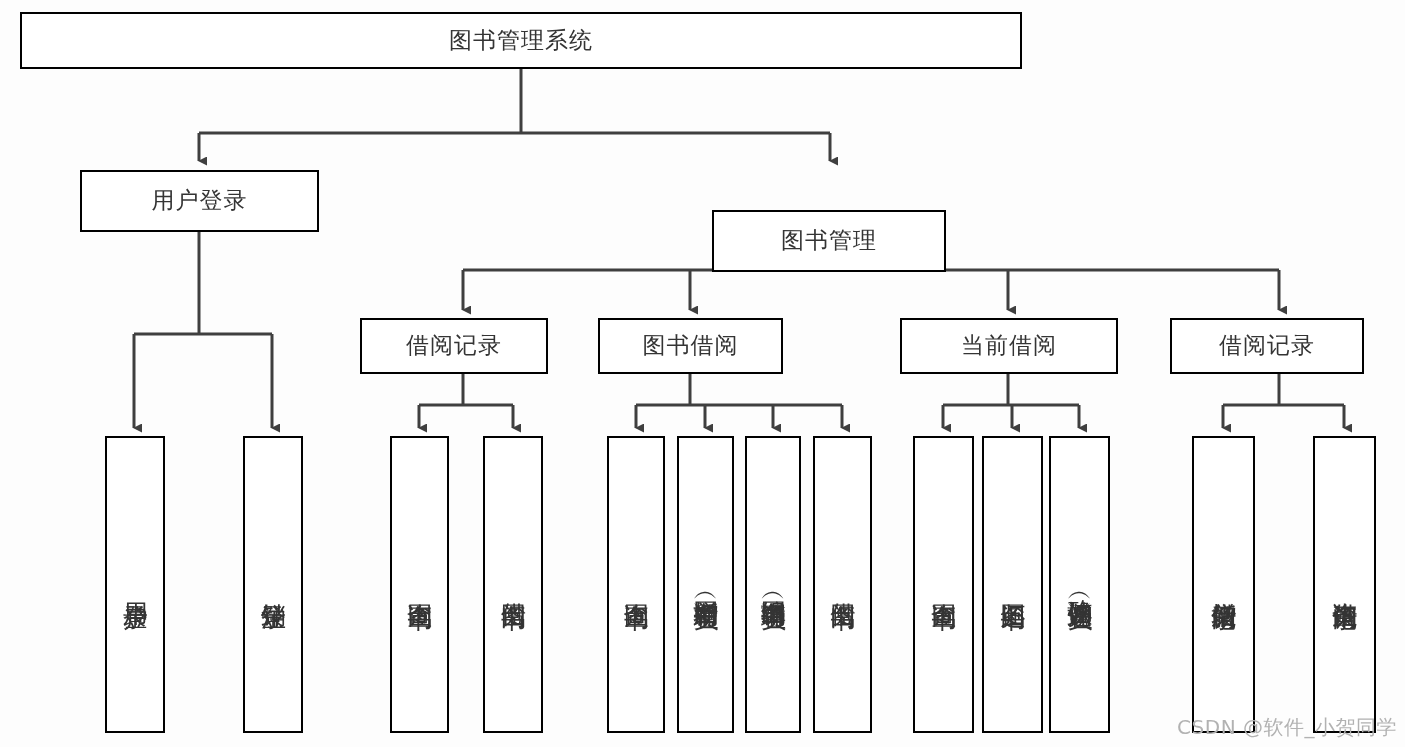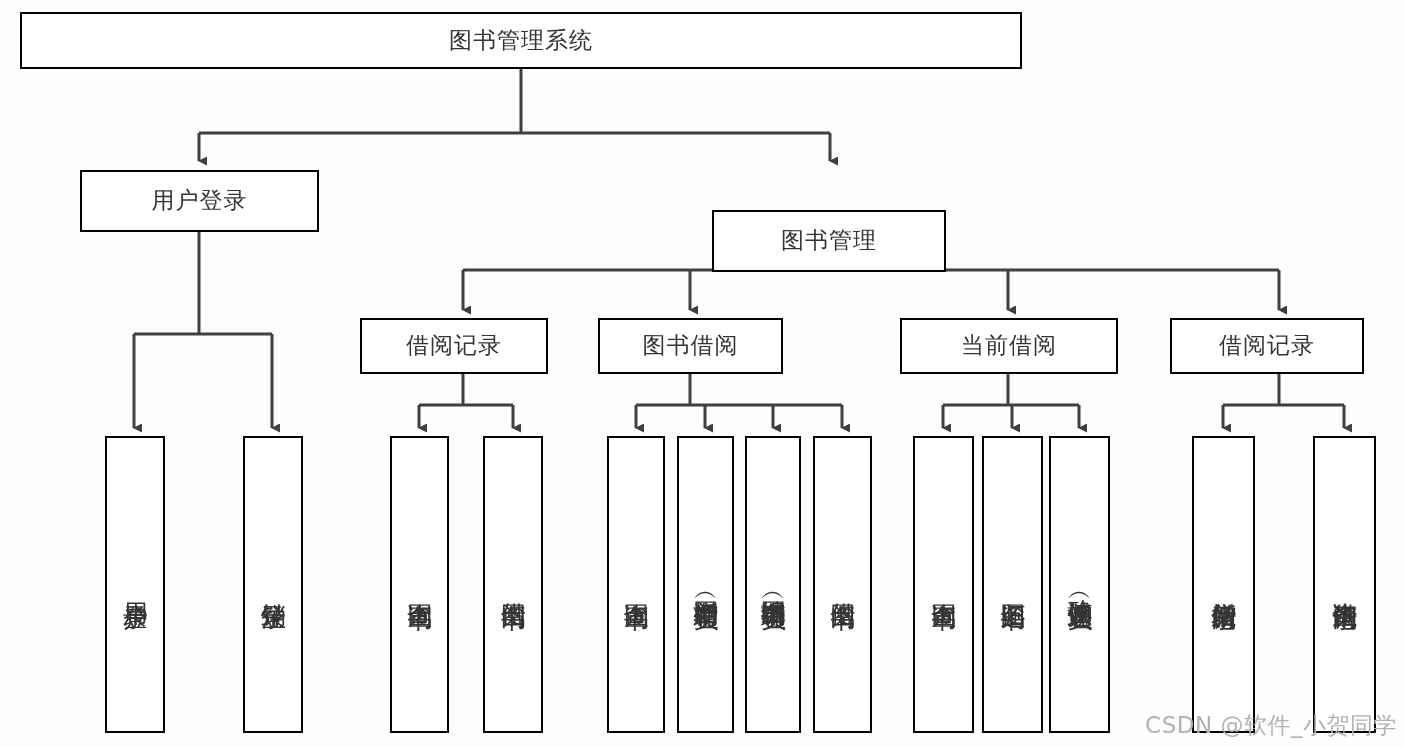--- a/index.html
+++ b/index.html
@@ -52,21 +52,21 @@
     text-orientation: upright;
     font-size: 25px;
     line-height: 1.28;
     letter-spacing: 1px;
     white-space: nowrap;
   }
   #watermark {
     position: absolute;
     right: 8px;
     bottom: 6px;
-    font-size: 23px;
+    font-size: 20px;
     color: #b2b2b2;
     letter-spacing: 0.5px;
     white-space: nowrap;
   }
 </style>
 </head>
 <body>
 
 <div id="diagram-canvas">
 

